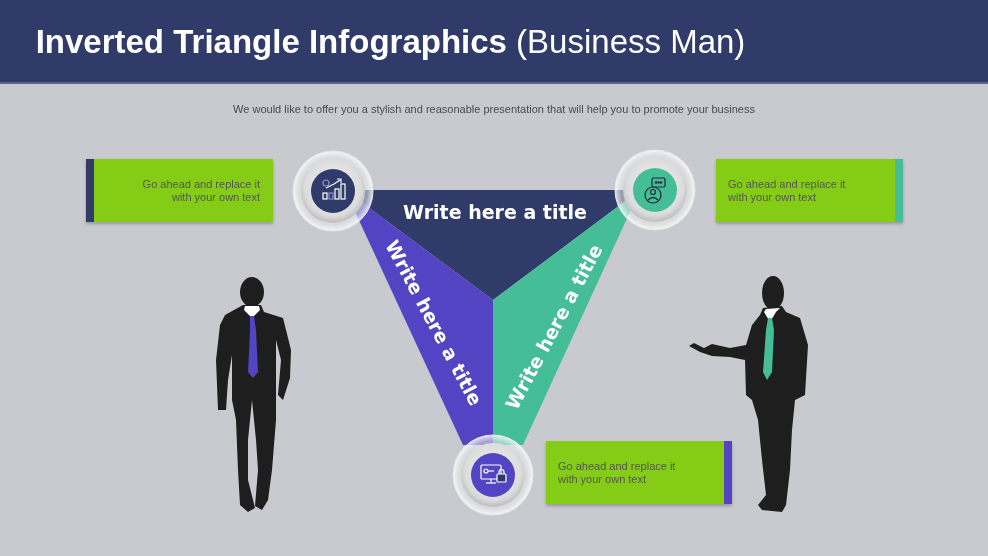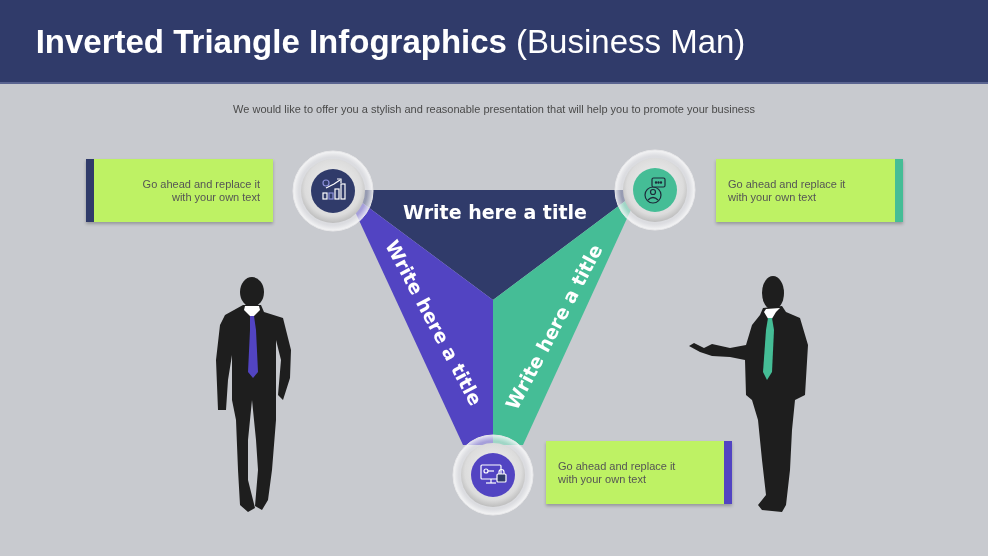--- a/index.html
+++ b/index.html
@@ -2,21 +2,21 @@
 <html><head>
 <meta charset="utf-8">
 <style>
   html,body{margin:0;padding:0;}
   body{width:988px;height:556px;position:relative;overflow:hidden;background:#c8cacf;font-family:"Liberation Sans",sans-serif;}
   .header{position:absolute;left:0;top:0;width:988px;height:82px;background:#303b6a;border-bottom:2px solid #5a6490;}
   .title{position:absolute;left:0;top:22px;width:781px;text-align:center;color:#fff;font-size:33px;line-height:40px;}
   .title b{font-weight:bold;}
   .title span.light{font-weight:normal;}
   .subtitle{position:absolute;left:0;top:103px;width:988px;text-align:center;color:#4a4a4a;font-size:11px;}
-  .card{position:absolute;background:#bef264;box-shadow:0 2px 3px rgba(0,0,0,0.25);font-size:11px;color:#555;line-height:13px;}
+  .card{position:absolute;background:#84cc16;box-shadow:0 2px 3px rgba(0,0,0,0.25);font-size:11px;color:#555;line-height:13px;}
   .card .bar{position:absolute;top:0;width:8px;height:100%;}
   .card .txt{position:absolute;top:19px;}
   svg{position:absolute;left:0;top:0;}
   .tri-label{font-family:"DejaVu Sans",sans-serif;font-weight:bold;fill:#fff;font-size:19px;}
 </style>
 </head>
 <body>
 
 <div class="header"></div>
 <div class="title">

